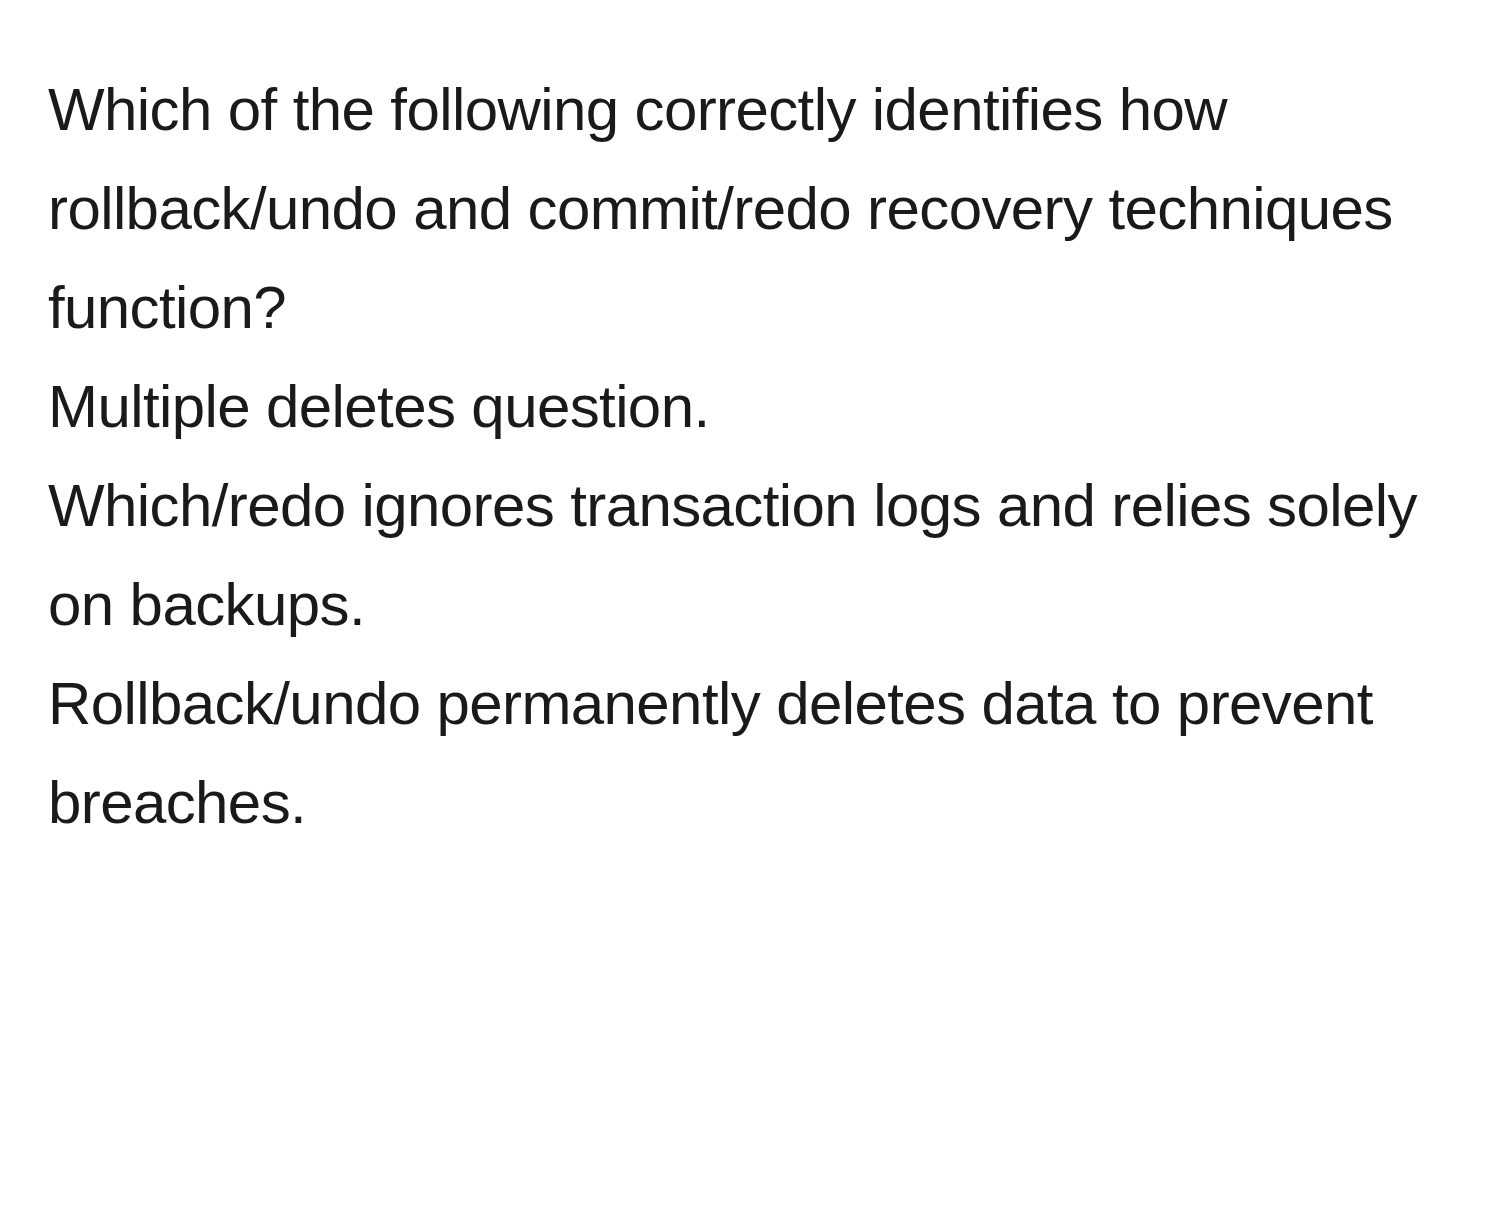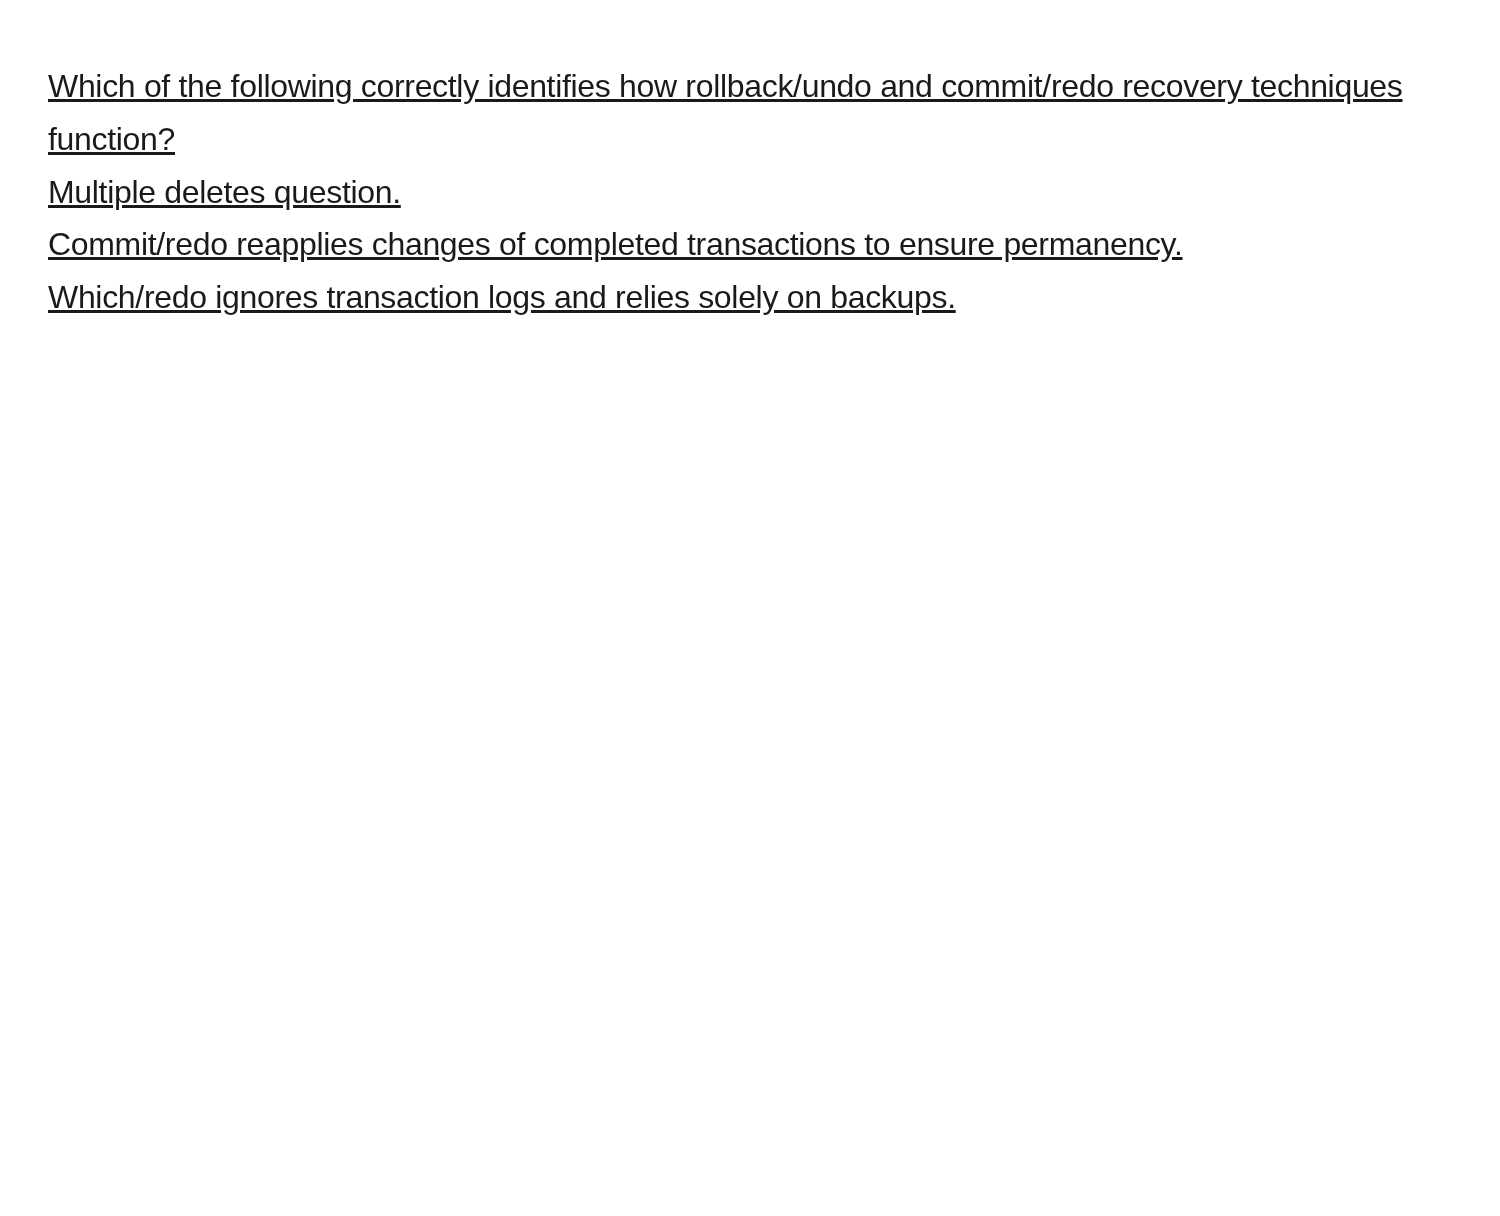--- a/index.html
+++ b/index.html
@@ -9,31 +9,30 @@
     }
     body {
       width: 1500px;
       height: 1216px;
       background-color: #ffffff;
       font-family: -apple-system, BlinkMacSystemFont, "Segoe UI", Helvetica, Arial, sans-serif;
       color: #1a1a1a;
       padding: 60px 48px;
     }
     .content {
-      font-size: 32px;
+      font-size: 60px;
       line-height: 1.65;
       font-weight: 400;
       letter-spacing: -0.01em;
-      text-decoration: underline;
     }
     .text-block {
       display: block;
     }
   </style>
 </head>
 <body>
 
 <div class="content">
   <span class="text-block">Which of the following correctly identifies how rollback/undo and commit/redo recovery techniques function?</span>
   <span class="text-block">Multiple deletes question.</span>
-  <span class="text-block">Commit/redo reapplies changes of completed transactions to ensure permanency.</span>
   <span class="text-block">Which/redo ignores transaction logs and relies solely on backups.</span>
+  <span class="text-block">Rollback/undo permanently deletes data to prevent breaches.</span>
 </div>
 
 </body></html>

